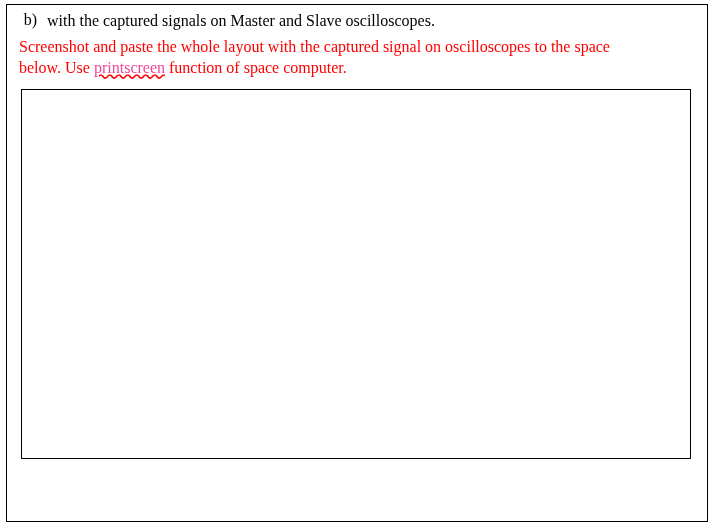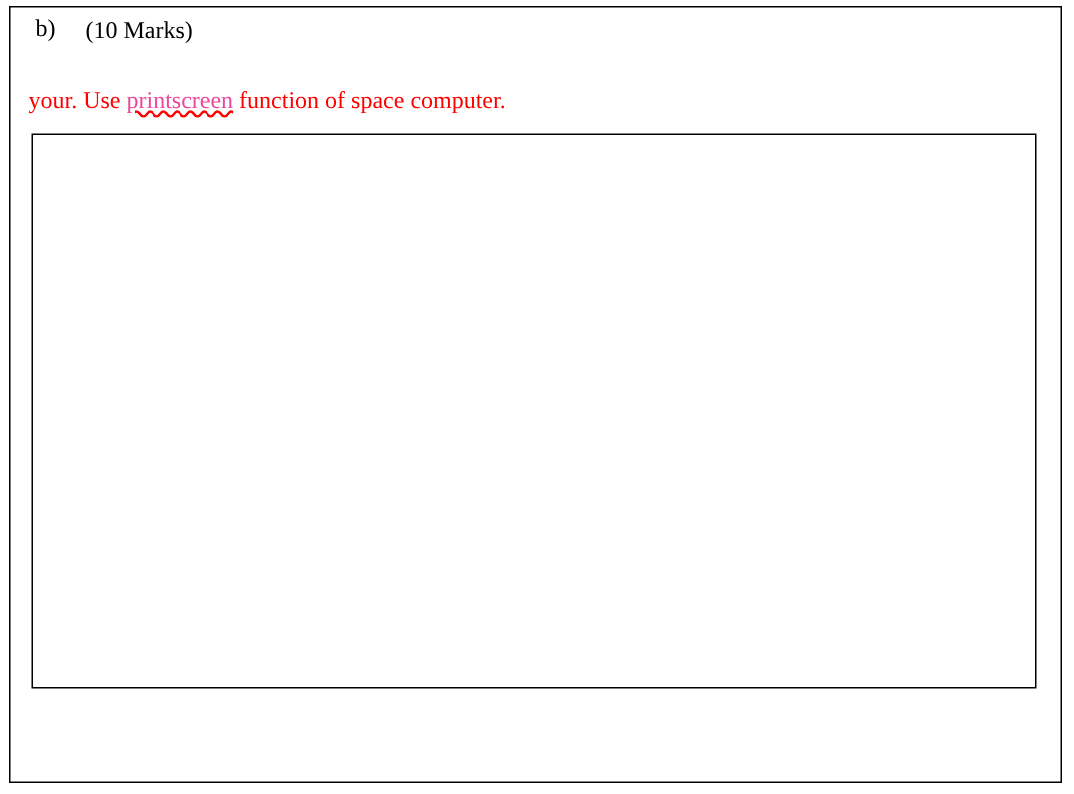--- a/index.html
+++ b/index.html
@@ -72,25 +72,25 @@
 </style>
 </head>
 <body>
 
 <div class="page">
 
   <div class="q-row">
     <div class="q-label">b)</div>
     <div class="q-body">
       <div class="q-line2-wrap">
-        <span class="marks">(10 Marks)</span>
+        <span>with the captured signals on Master and Slave oscilloscopes.</span>
       </div>
     </div>
   </div>
 
   <div class="instr">
-    <br>
-    <span class="instr-line">your. Use </span><span class="spellcheck">printscreen</span><span class="instr-line"> function of space computer.</span>
+    <span class="instr-line">Screenshot and paste the whole layout with the captured signal on oscilloscopes to the space</span><br>
+    <span class="instr-line">below. Use </span><span class="spellcheck">printscreen</span><span class="instr-line"> function of space computer.</span>
   </div>
 
   <div class="paste-box"></div>
 
 </div>
 
 </body></html>

